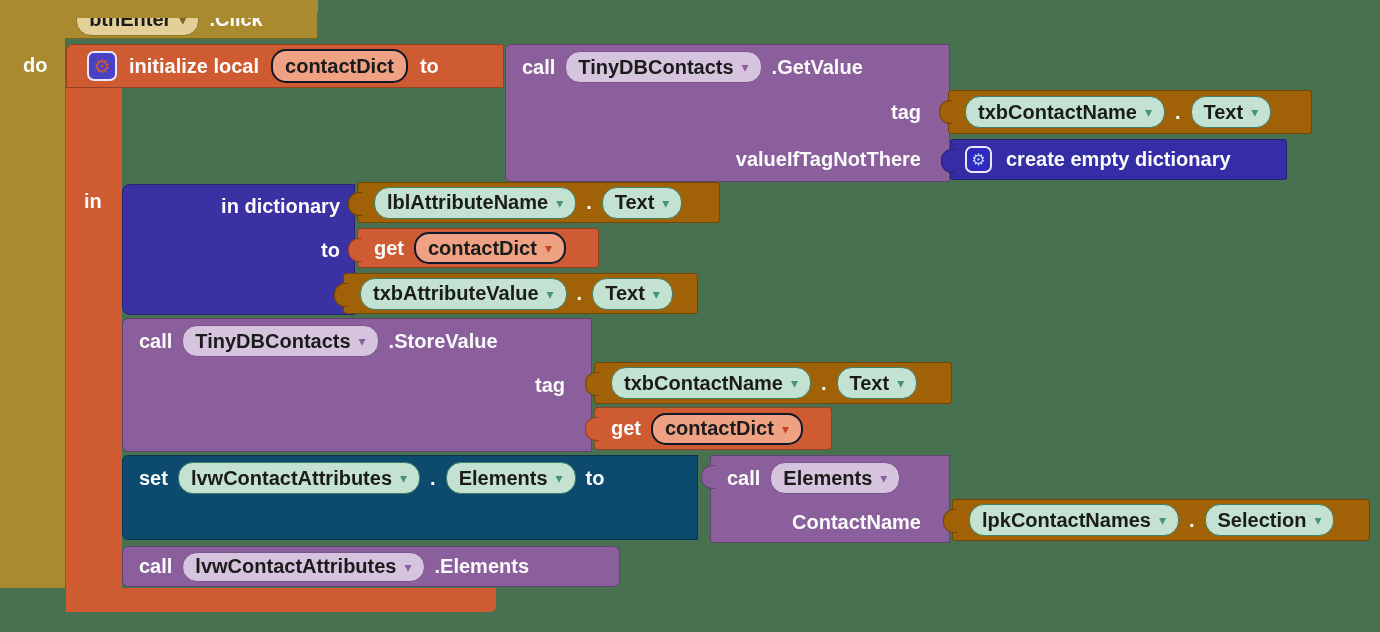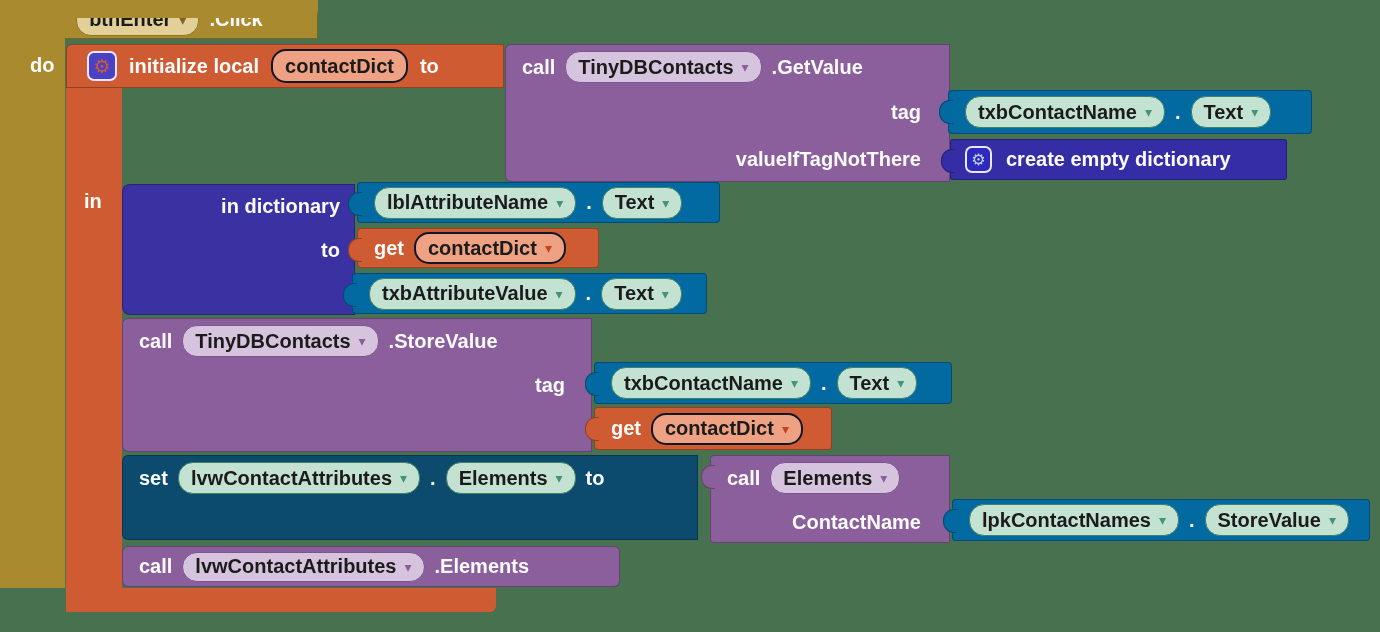--- a/index.html
+++ b/index.html
@@ -6,21 +6,21 @@
   .workspace{position:relative;width:1380px;height:632px;background:#47714F;overflow:hidden;font-weight:bold;}
   .blk{position:absolute;box-sizing:border-box;color:#FBFBFB;font-size:20px;
        border:1px solid rgba(0,0,0,0.28);}
   .row{display:flex;align-items:center;gap:10px;box-sizing:border-box;}
   .rt{justify-content:flex-end;}
   .gold{background:#A98A2E;}
   .orange{background:#CE5B31;}
   .purple{background:#8A5F9C;}
   .indigo{background:#3A31A2;}
   .dictblue{background:#352DA5;}
-  .teal{background:#0369a1;}
+  .teal{background:#a16207;}
   .dgreen{background:#0c4a6e;}
   .noborder{border:none;}
   .pill{display:inline-flex;align-items:center;gap:8px;height:30px;padding:0 12px;
         border-radius:15px;color:#1b1b1b;font-size:20px;cursor:pointer;}
   .pill-gold{background:#E2D098;border:1px solid #8f7526;}
   .pill-purple{background:#D6C4DE;border:1px solid #7a5590;}
   .pill-mint{background:#C4E2D1;border:1px solid #3f8166;}
   .pill-salmon{background:#EFA184;border:2px solid #0f172a;}
   .arrow{font-family:"DejaVu Sans",sans-serif;font-size:14px;line-height:1;}
   .ar-gold{color:#7d6420;}
@@ -47,21 +47,21 @@
   <div class="blk gold row" style="left:0;top:3;width:318px;height:39px;border-radius:8px 8px 0 0;padding-left:14px;">
     <span class="lbl">when</span>
     <span class="pill pill-gold">
       <span>btnEnter</span>
       <span class="arrow ar-gold">▾</span>
     </span>
     <span class="lbl">.Click</span>
   </div>
   <div class="blk gold noborder" style="left:0;top:42;width:65px;height:588px;"></div>
   <div class="blk gold noborder" style="left:0;top:612;width:318px;height:18px;border-radius:0 0 8px 8px;"></div>
-  <span class="blk gold noborder lbl" style="left:30px;top:54px;background:none;text-align:right;">do</span>
+  <span class="blk gold noborder lbl" style="left:23px;top:54px;background:none;text-align:right;">do</span>
 
   <div class="blk orange row" style="left:66px;top:44px;width:438px;height:44px;border-radius:6px 0 0 0;padding-left:20px;gap:12px;">
     <span class="gear gear-orange">⚙</span>
     <span class="lbl">initialize local</span>
     <span class="pill pill-salmon">
       <span>contactDict</span>
     </span>
     <span class="lbl">to</span>
   </div>
   <div class="blk orange noborder" style="left:66px;top:88px;width:56px;height:524px;"></div>
@@ -124,21 +124,21 @@
   </div>
 
   <div class="blk orange row value" style="left:357px;top:228px;width:242px;height:40px;border-radius:4px;padding-left:16px;">
     <span class="lbl">get</span>
     <span class="pill pill-salmon" style="height:28px;">
       <span>contactDict</span>
       <span class="arrow ar-orange">▾</span>
     </span>
   </div>
 
-  <div class="blk teal row value" style="left:352px;top:273px;width:355px;height:41px;border-radius:4px;padding-left:16px;">
+  <div class="blk teal row value" style="left:343px;top:273px;width:355px;height:41px;border-radius:4px;padding-left:16px;">
     <span class="pill pill-mint">
       <span>txbAttributeValue</span>
       <span class="arrow ar-teal">▾</span>
     </span>
     <span class="dot">.</span>
     <span class="pill pill-mint">
       <span>Text</span>
       <span class="arrow ar-teal">▾</span>
     </span>
   </div>
@@ -206,21 +206,21 @@
     </div>
   </div>
 
   <div class="blk teal row value" style="left:952px;top:499px;width:418px;height:42px;border-radius:4px;padding-left:16px;">
     <span class="pill pill-mint">
       <span>lpkContactNames</span>
       <span class="arrow ar-teal">▾</span>
     </span>
     <span class="dot">.</span>
     <span class="pill pill-mint">
-      <span>StoreValue</span>
+      <span>Selection</span>
       <span class="arrow ar-teal">▾</span>
     </span>
   </div>
 
   <div class="blk purple row" style="left:122px;top:546px;width:498px;height:41px;border-radius:6px;padding-left:16px;">
     <span class="lbl">call</span>
     <span class="pill pill-purple" style="height:28px;">
       <span>lvwContactAttributes</span>
       <span class="arrow ar-purple">▾</span>
     </span>

